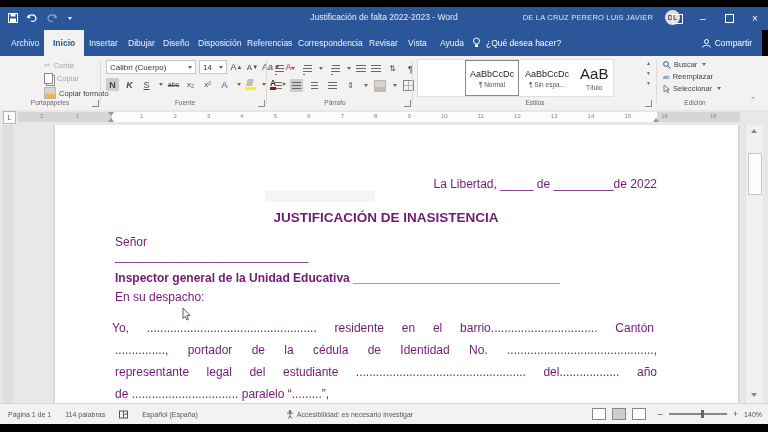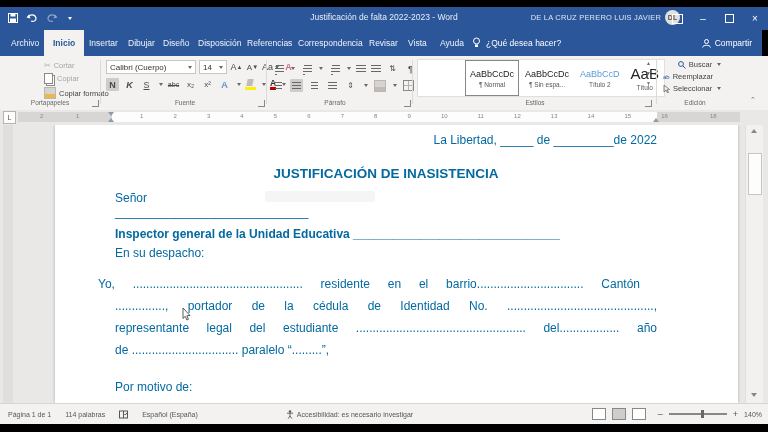--- a/index.html
+++ b/index.html
@@ -4,21 +4,21 @@
 <style>
   html,body{margin:0;padding:0;background:#000;}
   #app{position:relative;width:768px;height:432px;background:#000;overflow:hidden;
        font-family:"Liberation Sans",sans-serif;-webkit-font-smoothing:antialiased;}
   .abs{position:absolute;}
   
   #titlebar{left:0;top:7px;width:768px;height:23px;background:#2b579a;color:#fff;}
   #qat{left:8px;top:4px;display:flex;gap:8px;align-items:center;height:14px;}
   #qat svg{display:block;}
   #doc-title{left:0;top:5px;width:768px;text-align:center;font-size:8.5px;color:#e8eef7;}
-  #user-area{right:88px;top:3px;display:flex;align-items:center;gap:4px;}
+  #user-area{right:88px;top:3px;display:flex;align-items:center;gap:12px;}
   #user-name{font-size:7.5px;color:#dbe5f1;letter-spacing:.2px;}
   #avatar{width:15px;height:15px;border-radius:50%;background:#e3e1df;color:#555;
           font-size:7px;display:flex;align-items:center;justify-content:center;font-weight:bold;}
   #win-controls{right:0;top:0;height:23px;display:flex;align-items:center;}
   .winbtn{width:26px;height:23px;display:flex;align-items:center;justify-content:center;color:#fff;font-size:10px;}
   .restore-box{width:7px;height:7px;border:1px solid #fff;display:block;position:relative;}
   .ribbon-display-ic{width:9px;height:8px;border:1px solid #fff;display:block;}
   
   #tabrow{left:0;top:30px;width:762px;height:26px;background:#2b579a;}
   .tab{position:absolute;top:0;height:26px;display:flex;align-items:center;padding:0 9px;
@@ -61,21 +61,21 @@
   #ruler .white{position:absolute;left:94px;top:0;width:545px;height:10px;background:#fdfdfd;}
   .rnum{position:absolute;top:1px;font-size:6px;color:#8a8886;}
   #midnums{position:absolute;left:122px;top:1px;width:528px;display:flex;justify-content:space-between;font-size:6px;color:#8a8886;}
   .ind{position:absolute;width:0;height:0;border-left:3.5px solid transparent;border-right:3.5px solid transparent;}
   .ind.down{border-top:4px solid #8d9aad;top:0;}
   .ind.up{border-bottom:4px solid #8d9aad;bottom:0;}
   
   #docarea{left:0;top:125px;width:768px;height:278px;background:#e9e8e7;overflow:hidden;}
   #vruler{left:3px;top:0;width:10px;height:278px;background:#e0dfde;}
   #page{left:55px;top:0;width:683px;height:278px;background:#fff;box-shadow:0 0 3px rgba(0,0,0,.25);}
-  .dtxt{position:absolute;color:#0369a1;font-size:12px;line-height:15px;white-space:nowrap;}
+  .dtxt{position:absolute;color:#701a75;font-size:12px;line-height:15px;white-space:nowrap;margin-top:44px;}
   .jline{white-space:normal;text-align:justify;text-align-last:justify;}
   #scrollbar{left:745px;top:0;width:17px;height:278px;background:#f2f1f0;border-left:1px solid #e1dfdd;}
   .sb-arrow{position:absolute;left:5px;width:0;height:0;border-left:3.5px solid transparent;border-right:3.5px solid transparent;}
   #sb-thumb{position:absolute;left:2px;top:28px;width:12px;height:40px;background:#fdfdfd;border:1px solid #c8c6c4;}
   .blur-artifact{position:absolute;background:#000;opacity:.04;border-radius:2px;}
   
   #statusbar{left:0;top:403px;width:768px;height:20px;background:#f3f2f1;border-top:1px solid #d8d6d4;
              color:#565656;font-size:7px;display:flex;align-items:center;}
   .st{margin-left:14px;display:flex;align-items:center;gap:3px;}
   #st-right{margin-left:auto;display:flex;align-items:center;gap:6px;margin-right:6px;}
@@ -268,39 +268,35 @@
     <div class="abs" style="left:417px;top:3px;display:flex;gap:1px;background:#fff;border:1px solid #e1dfdd;padding-left:47px;">
       <span class="style-cell selected">
         <span class="style-prev">AaBbCcDc</span>
         <span class="style-name">¶ Normal</span>
         </span>
       <span class="style-cell">
         <span class="style-prev">AaBbCcDc</span>
         <span class="style-name">¶ Sin espa...</span>
         </span>
       <span class="style-cell">
-        <span class="style-prev" style="color:#5b9bd5;">AaBbCcD</span>
-        <span class="style-name">Título 2</span>
-        </span>
-      <span class="style-cell">
         <span class="style-prev" style="font-size:15px;">AaB</span>
         <span class="style-name">Título</span>
         </span>
     </div>
     <div class="abs" style="left:646px;top:4px;display:flex;flex-direction:column;gap:4px;align-items:center;">
       <span style="font-size:5px;color:#6a6866;">▲</span>
       <span style="font-size:5px;color:#6a6866;">▼</span>
       <span style="font-size:5px;color:#6a6866;">▼</span>
     </div>
     <div class="glabel" style="left:500px;width:70px;">Estilos</div>
     <div class="launcher" style="left:645px;"></div>
     <div class="gsep" style="left:656px;"></div>
 
     <div class="abs" style="left:663px;top:4px;display:flex;flex-direction:column;gap:3px;font-size:7.5px;color:#444;">
-      <span style="display:flex;align-items:center;gap:3px;justify-content:flex-end;">
+      <span style="display:flex;align-items:center;gap:3px;">
         <svg width="8" height="8" viewBox="0 0 8 8">
             <circle cx="3" cy="3" r="2.4" fill="none" stroke="#2b579a"></circle>
             <line x1="5" y1="5" x2="7.5" y2="7.5" stroke="#2b579a"></line>
           </svg>
         <span>Buscar</span>
           <span class="caret"></span>
         </span>
       <span style="display:flex;align-items:center;gap:3px;">
         <span style="font-size:6px;color:#2b579a;">ab</span>
         <span>Reemplazar</span>
@@ -351,21 +347,21 @@
   <div class="abs" id="docarea">
     <div class="abs" id="vruler"></div>
     <div class="abs" id="page">
       <div class="dtxt" style="left:60px;top:8px;width:542px;text-align:right;">La Libertad, _____ de _________de 2022</div>
       <div class="dtxt" style="left:60px;top:41px;width:542px;text-align:center;font-weight:bold;font-size:13.5px;">JUSTIFICACIÓN DE INASISTENCIA</div>
       <div class="dtxt" style="left:60px;top:66px;">Señor</div>
       <div class="blur-artifact" style="left:210px;top:66px;width:110px;height:11px;"></div>
       <div class="dtxt" style="left:60px;top:80px;font-weight:normal;">_____________________________</div>
       <div class="dtxt" style="left:60px;top:102px;font-weight:bold;">Inspector general de la Unidad Educativa _______________________________</div>
       <div class="dtxt" style="left:60px;top:121px;">En su despacho:</div>
-      <div class="dtxt jline" style="left:43px;top:152px;width:542px;">Yo, ................................................... residente en el barrio................................ Cantón</div>
+      <div class="dtxt jline" style="left:57px;top:152px;width:542px;">Yo, ................................................... residente en el barrio................................ Cantón</div>
       <div class="dtxt jline" style="left:60px;top:174px;width:542px;">..............., portador de la cédula de Identidad No. ............................................,</div>
       <div class="dtxt jline" style="left:60px;top:196px;width:542px;">representante legal del estudiante ................................................... del.................. año</div>
       <div class="dtxt" style="left:60px;top:218px;">de ................................  paralelo “.........”,</div>
       <div class="dtxt" style="left:60px;top:255px;">Por motivo de:</div>
     </div>
 
     <svg class="abs" style="left:182px;top:183px;" width="9" height="13" viewBox="0 0 9 13">
       <path d="M1 0 L1 10.5 L3.3 8.3 L4.8 12 L6.4 11.3 L4.9 7.7 L8 7.5 Z" fill="#fff" stroke="#333" stroke-width="0.8"></path>
     </svg>
 

